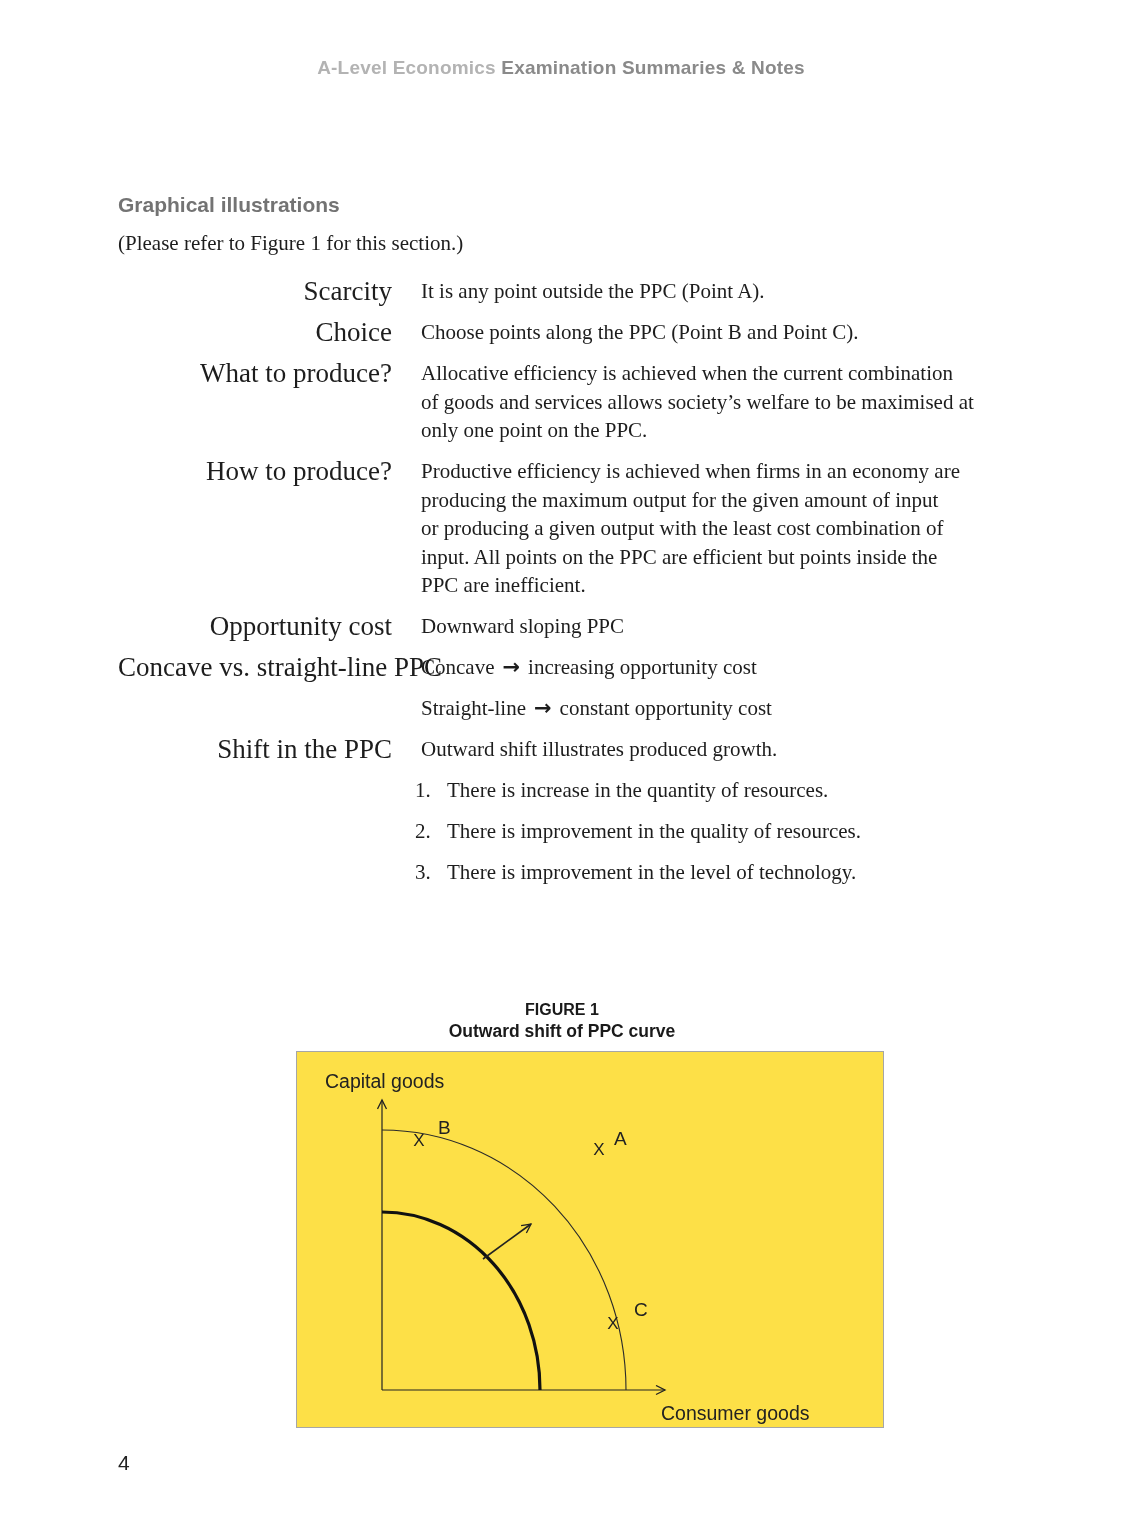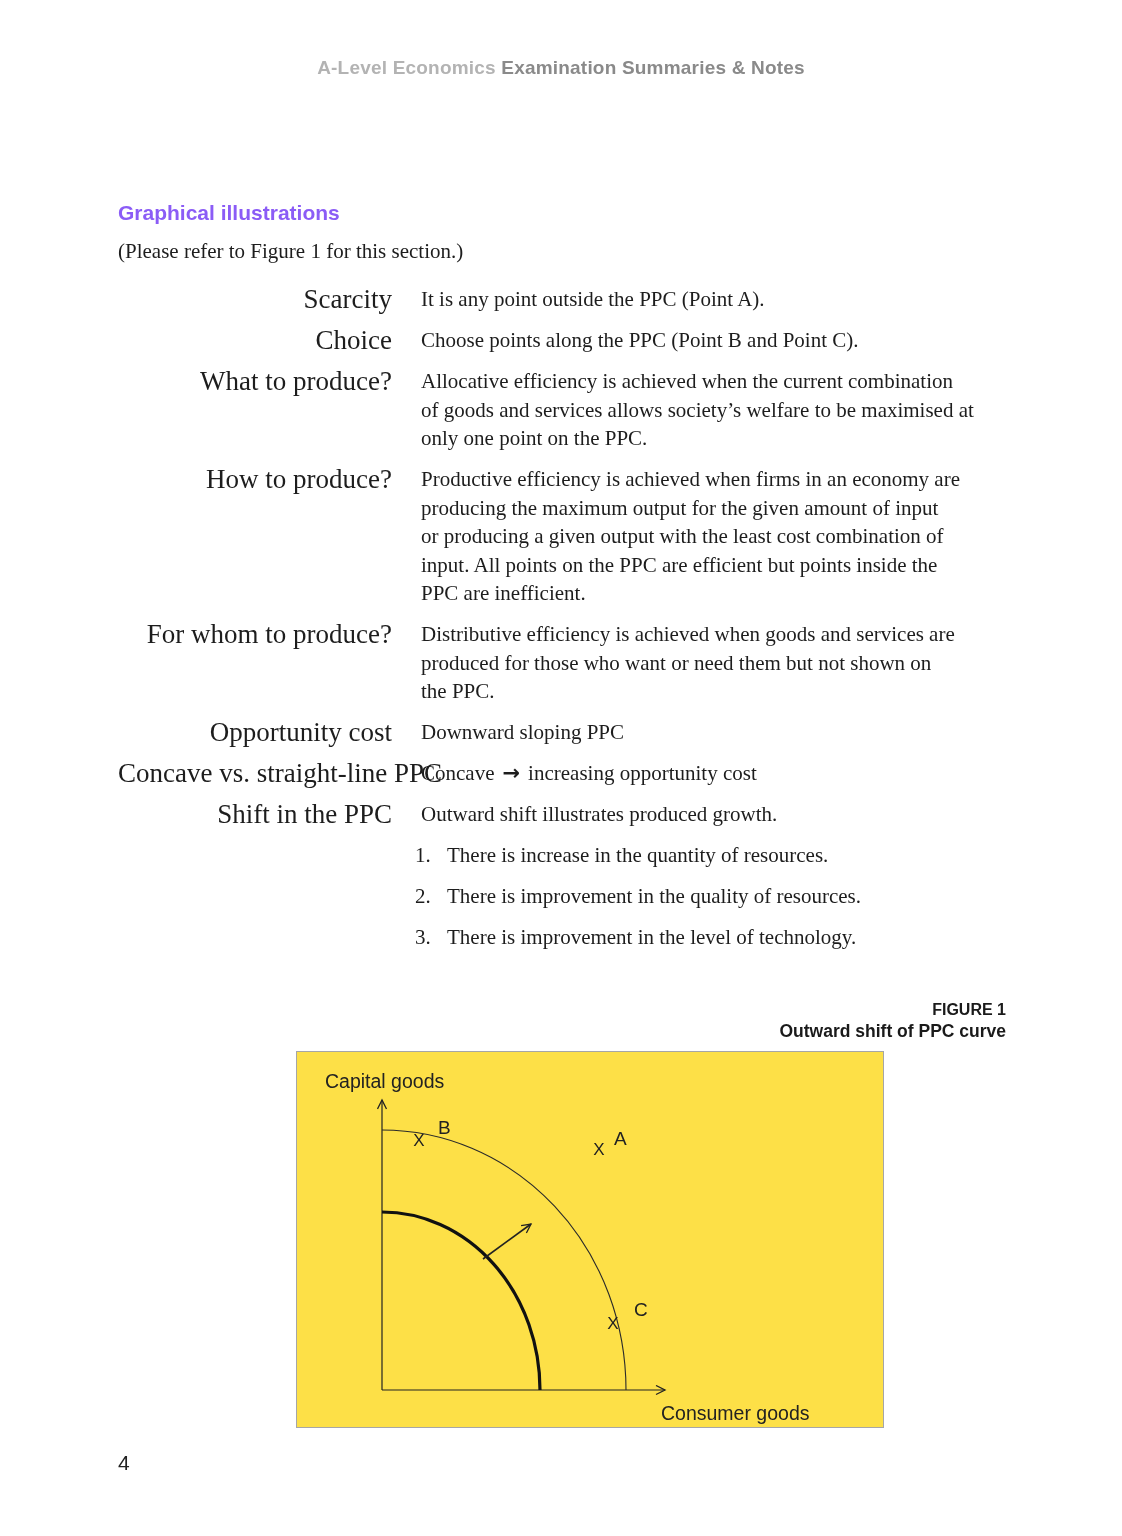--- a/index.html
+++ b/index.html
@@ -18,22 +18,22 @@
     font-family:"Liberation Sans",sans-serif;
     font-weight:bold;font-size:19px;letter-spacing:.2px;
   }
   .h-muted{color:#b3b3b3;}
   .h-strong{color:#8a8a8a;}
 
   
   .content{position:absolute;left:118px;top:192px;width:900px;}
   .section-title{
     font-family:"Liberation Sans",sans-serif;
-    font-size:21px;font-weight:bold;color:#8b5cf6;
-    margin:8px 0 11px 0;line-height:26px;
+    font-size:21px;font-weight:bold;color:#737373;
+    margin:0 0 11px 0;line-height:26px;
   }
   .intro{font-size:21px;margin:0 0 20px 0;line-height:28px;white-space:nowrap;}
 
   .def-row{display:flex;margin-bottom:12.5px;}
   .def-label{
     width:274px;flex:none;text-align:right;
     font-size:27px;line-height:28.5px;white-space:nowrap;
   }
   .def-content{margin-left:29px;font-size:21px;line-height:28.5px;}
   .line{white-space:nowrap;}
@@ -42,21 +42,21 @@
     font-weight:bold;margin:0 8px;
   }
 
   .num-list{margin:0 0 0 297px;}
   .num-item{display:flex;font-size:21px;line-height:28.5px;margin-bottom:12.5px;}
   .num-marker{width:32px;flex:none;}
 
   
   .figure-cap{
     position:absolute;left:118px;top:999px;width:888px;
-    text-align:right;
+    text-align:center;
     font-family:"Liberation Sans",sans-serif;font-weight:bold;color:#1a1a1a;
   }
   .fig-cap-title{font-size:16px;line-height:21px;}
   .fig-cap-sub{font-size:17.5px;line-height:23px;}
   .fig-box{
     position:absolute;left:296px;top:1051px;
     width:586px;height:375px;
     border:1px solid #a6a6a6;background:#fde047;
   }
   .fig-box svg{display:block;}
@@ -113,43 +113,41 @@
         <div class="def-label">How to produce?</div>
         <div class="def-content">
           <div class="line">Productive efficiency is achieved when firms in an economy are</div>
           <div class="line">producing the maximum output for the given amount of input</div>
           <div class="line">or producing a given output with the least cost combination of</div>
           <div class="line">input. All points on the PPC are efficient but points inside the</div>
           <div class="line">PPC are inefficient.</div>
         </div>
       </div>
 
-      <div class="def-row">
-        <div class="def-label">For whom to produce?</div>
-        <div class="def-content">
-          <div class="line">Distributive efficiency is achieved when goods and services are</div>
-          <div class="line">produced for those who want or need them but not shown on</div>
-          <div class="line">the PPC.</div>
-        </div>
-      </div>
 
       <div class="def-row">
         <div class="def-label">Opportunity cost</div>
         <div class="def-content">
           <div class="line">Downward sloping PPC</div>
         </div>
       </div>
 
       <div class="def-row">
         <div class="def-label">Concave vs. straight-line PPC</div>
         <div class="def-content">
           <div class="line"><span>Concave</span><span class="arrow-glyph">→</span><span>increasing opportunity cost</span></div>
         </div>
       </div>
 
+      <div class="def-row">
+        <div class="def-label"></div>
+        <div class="def-content">
+          <div class="line"><span>Straight-line</span><span class="arrow-glyph">→</span><span>constant opportunity cost</span></div>
+        </div>
+      </div>
 
       <div class="def-row">
         <div class="def-label">Shift in the PPC</div>
         <div class="def-content">
           <div class="line">Outward shift illustrates produced growth.</div>
         </div>
       </div>
 
     </div>
 

